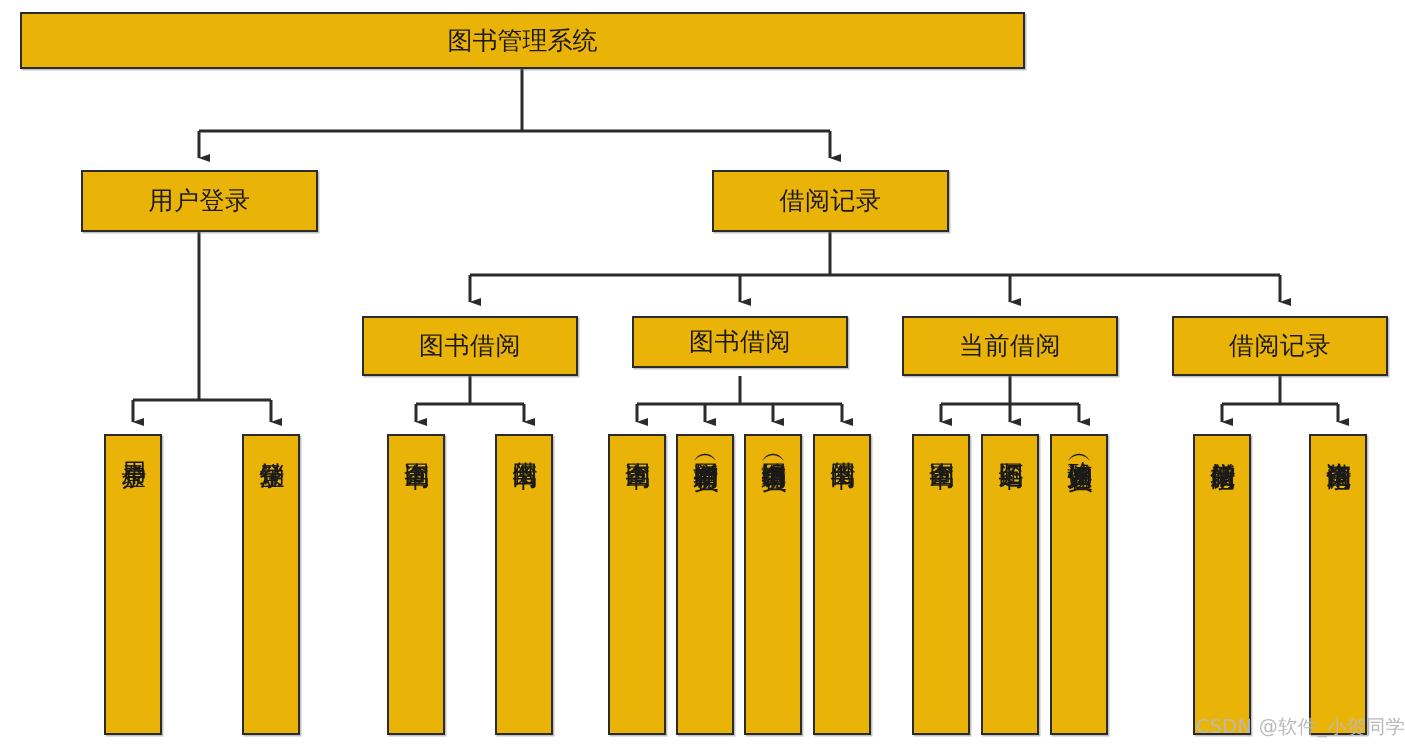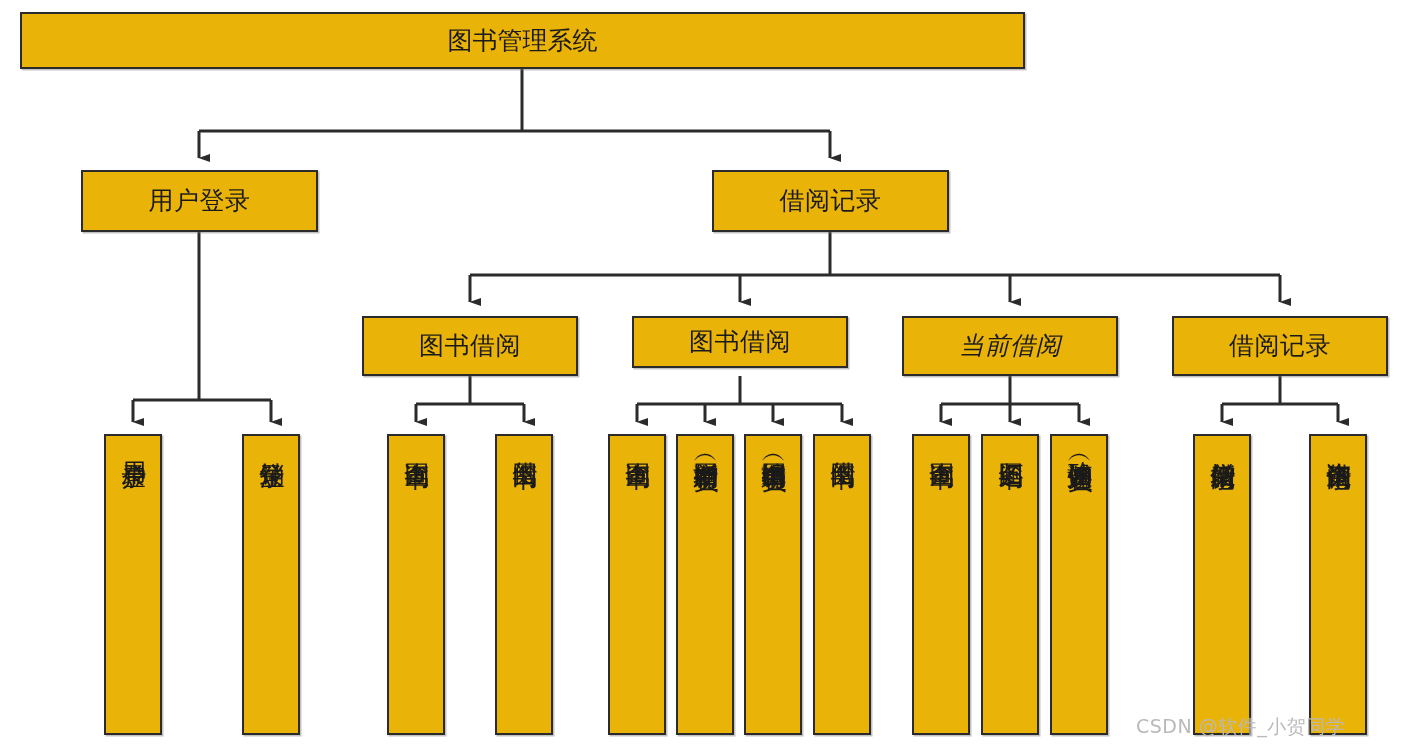--- a/index.html
+++ b/index.html
@@ -53,21 +53,21 @@
     writing-mode: vertical-rl;
     text-orientation: upright;
     font-size: 25px;
     line-height: 1.15;
     letter-spacing: 1px;
     white-space: nowrap;
     display: block;
   }
   .watermark {
     position: absolute;
-    left: 1136px;
+    left: 1196px;
     top: 714px;
     font-size: 19px;
     color: #b9b9b9;
     white-space: nowrap;
     letter-spacing: 0.5px;
   }
 </style>
 </head>
 <body>
 
@@ -133,21 +133,21 @@
   <div class="node h" style="left:712px; top:170px; width:237px; height:62px;">
     <span>借阅记录</span>
   </div>
 
   <div class="node h" style="left:362px; top:316px; width:216px; height:60px;">
     <span>图书借阅</span>
   </div>
   <div class="node h" style="left:632px; top:316px; width:216px; height:52px;">
     <span>图书借阅</span>
   </div>
-  <div class="node h" style="left:902px; top:316px; width:216px; height:60px;font-style:italic;">
+  <div class="node h" style="left:902px; top:316px; width:216px; height:60px;">
     <span>当前借阅</span>
   </div>
   <div class="node h" style="left:1172px; top:316px; width:216px; height:60px;text-align:center;">
     <span>借阅记录</span>
   </div>
 
   <div class="node v" style="left:104px; top:434px; width:58px; height:301px;">
     <span class="vtext">用户登录</span>
   </div>
   <div class="node v" style="left:242px; top:434px; width:58px; height:301px;">

